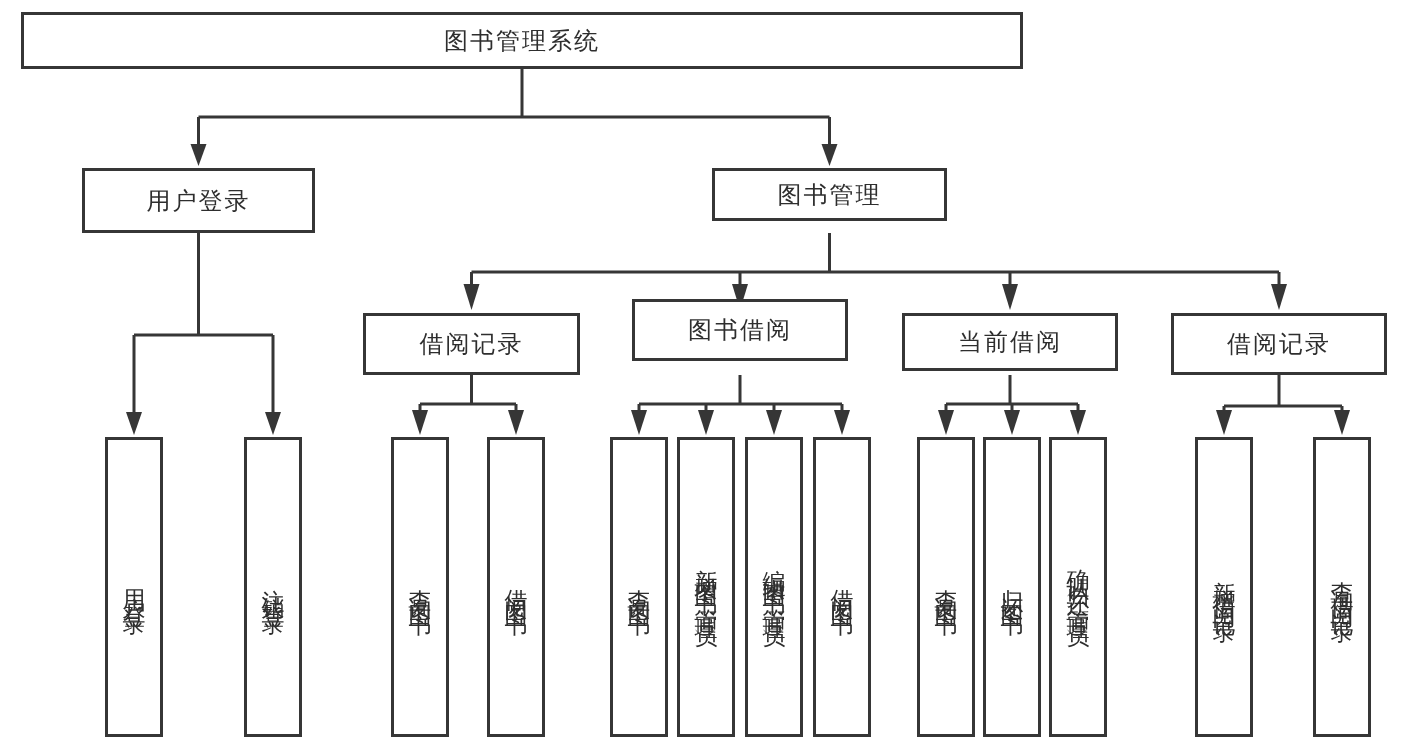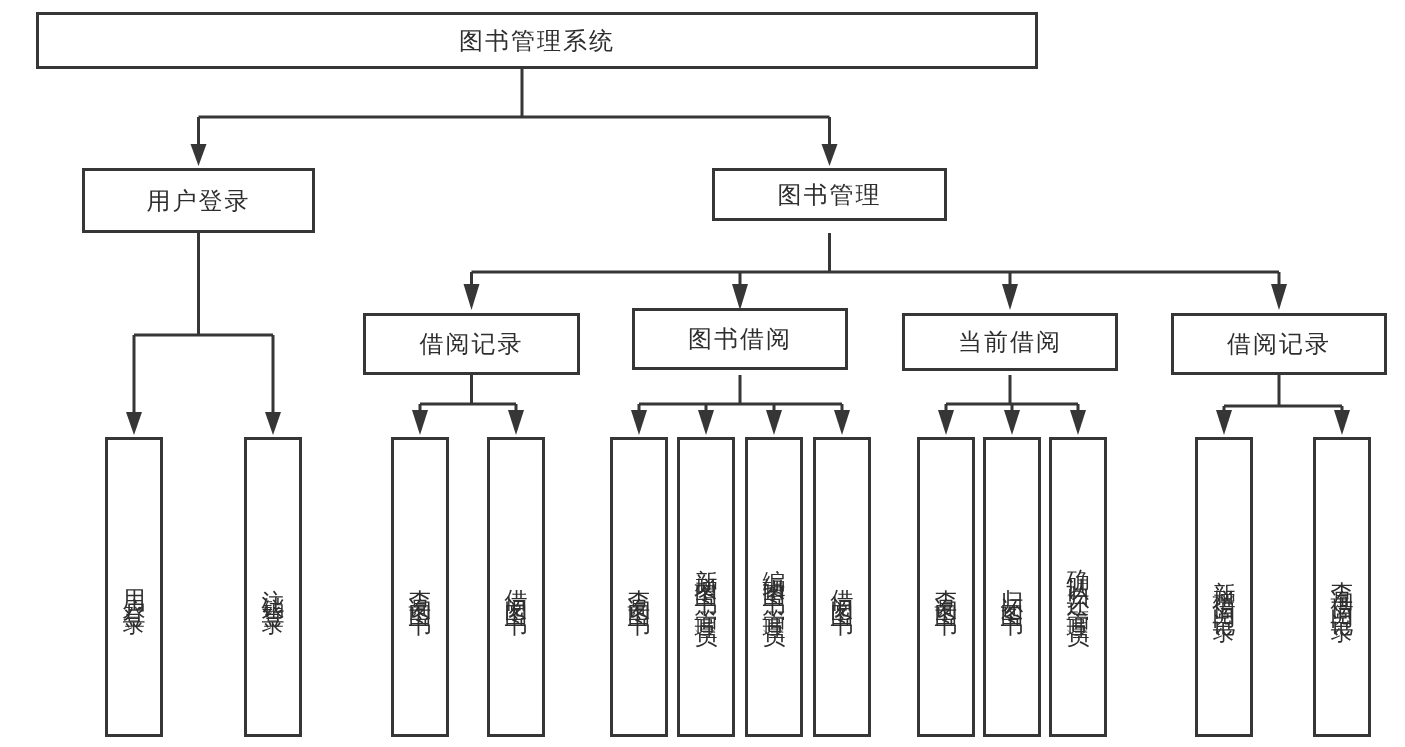--- a/index.html
+++ b/index.html
@@ -94,35 +94,35 @@
       <polygon points="766,410 782,410 774,435"></polygon>
       <polygon points="834,410 850,410 842,435"></polygon>
       <polygon points="938,410 954,410 946,435"></polygon>
       <polygon points="1004,410 1020,410 1012,435"></polygon>
       <polygon points="1070,410 1086,410 1078,435"></polygon>
       <polygon points="1216,410 1232,410 1224,435"></polygon>
       <polygon points="1334,410 1350,410 1342,435"></polygon>
     </g>
   </svg>
 
-  <div class="node h" style="left:36px; top:12px; width:1002px; height:57px;">
+  <div class="node h" style="left:21px; top:12px; width:1002px; height:57px;">
     <span>图书管理系统</span>
   </div>
 
   <div class="node h" style="left:82px; top:168px; width:233px; height:65px;">
     <span>用户登录</span>
   </div>
   <div class="node h" style="left:712px; top:168px; width:235px; height:53px;">
     <span>图书管理</span>
   </div>
 
   <div class="node h" style="left:363px; top:313px; width:217px; height:62px;">
     <span>借阅记录</span>
   </div>
-  <div class="node h" style="left:632px; top:308px; width:216px; height:62px;">
+  <div class="node h" style="left:632px; top:299px; width:216px; height:62px;">
     <span>图书借阅</span>
   </div>
   <div class="node h" style="left:902px; top:313px; width:216px; height:58px;">
     <span>当前借阅</span>
   </div>
   <div class="node h" style="left:1171px; top:313px; width:216px; height:62px;">
     <span>借阅记录</span>
   </div>
 
   <div class="node v" style="left:105px; top:437px; width:58px; height:300px;">

